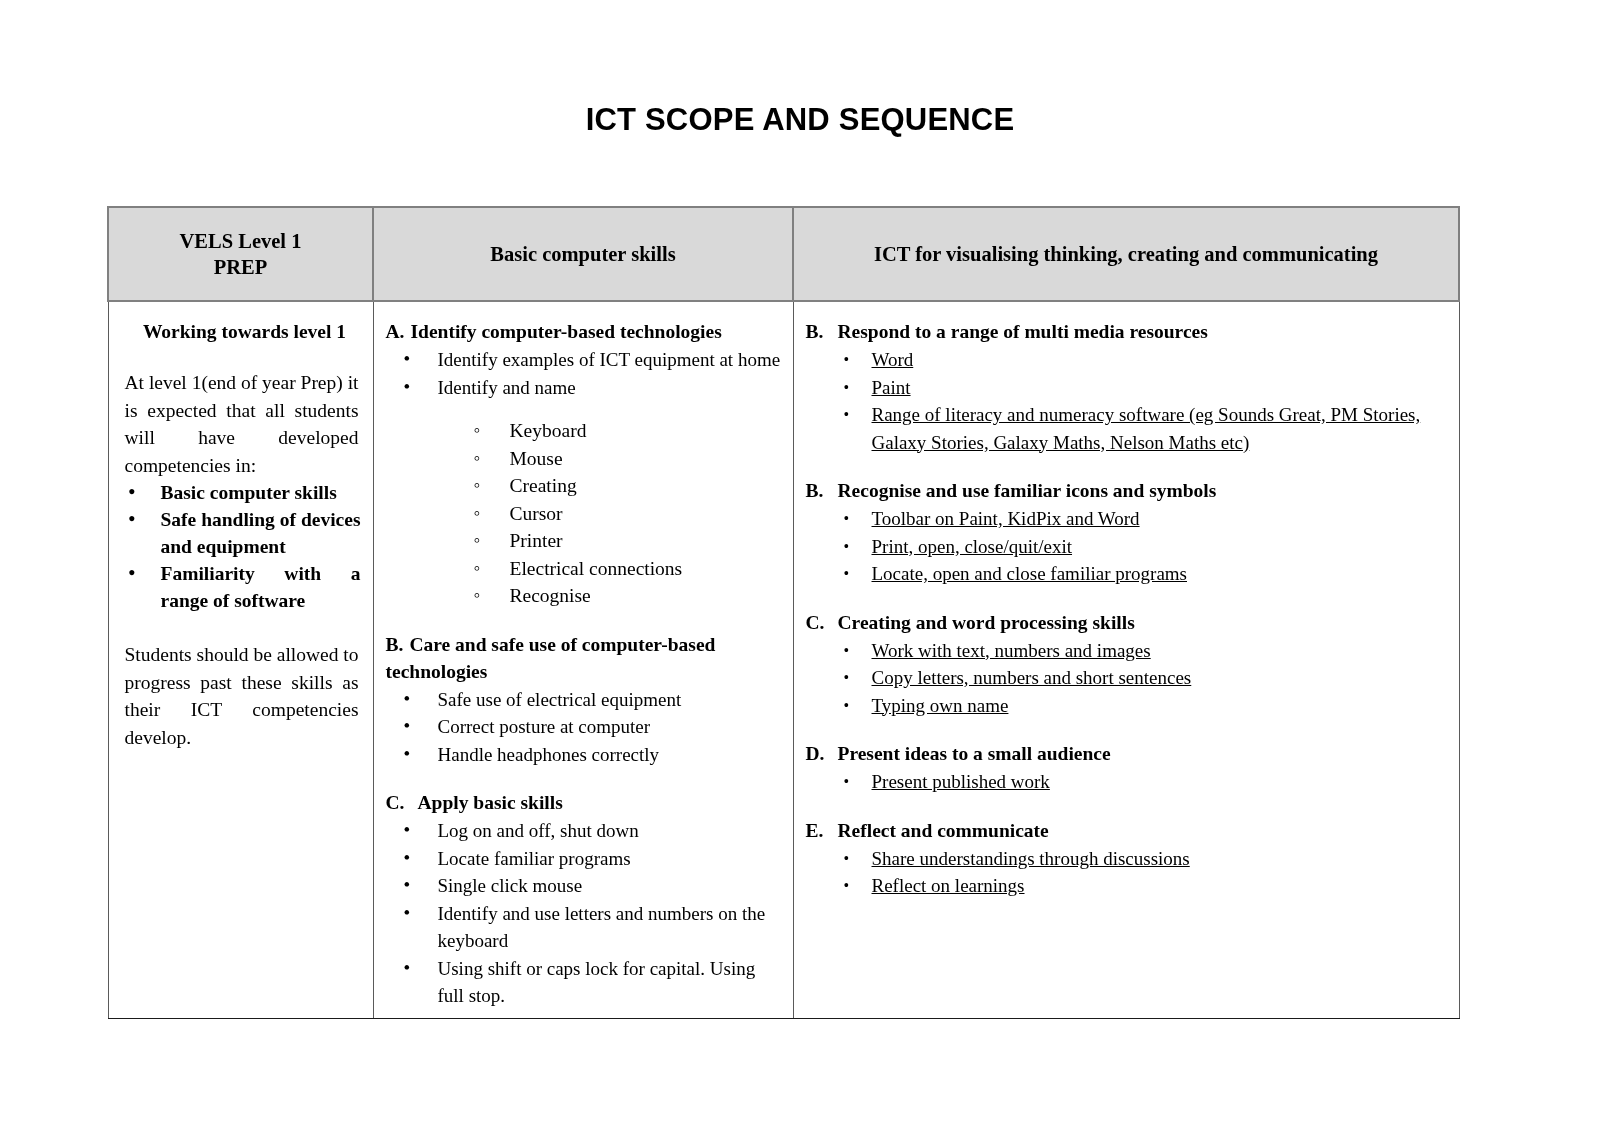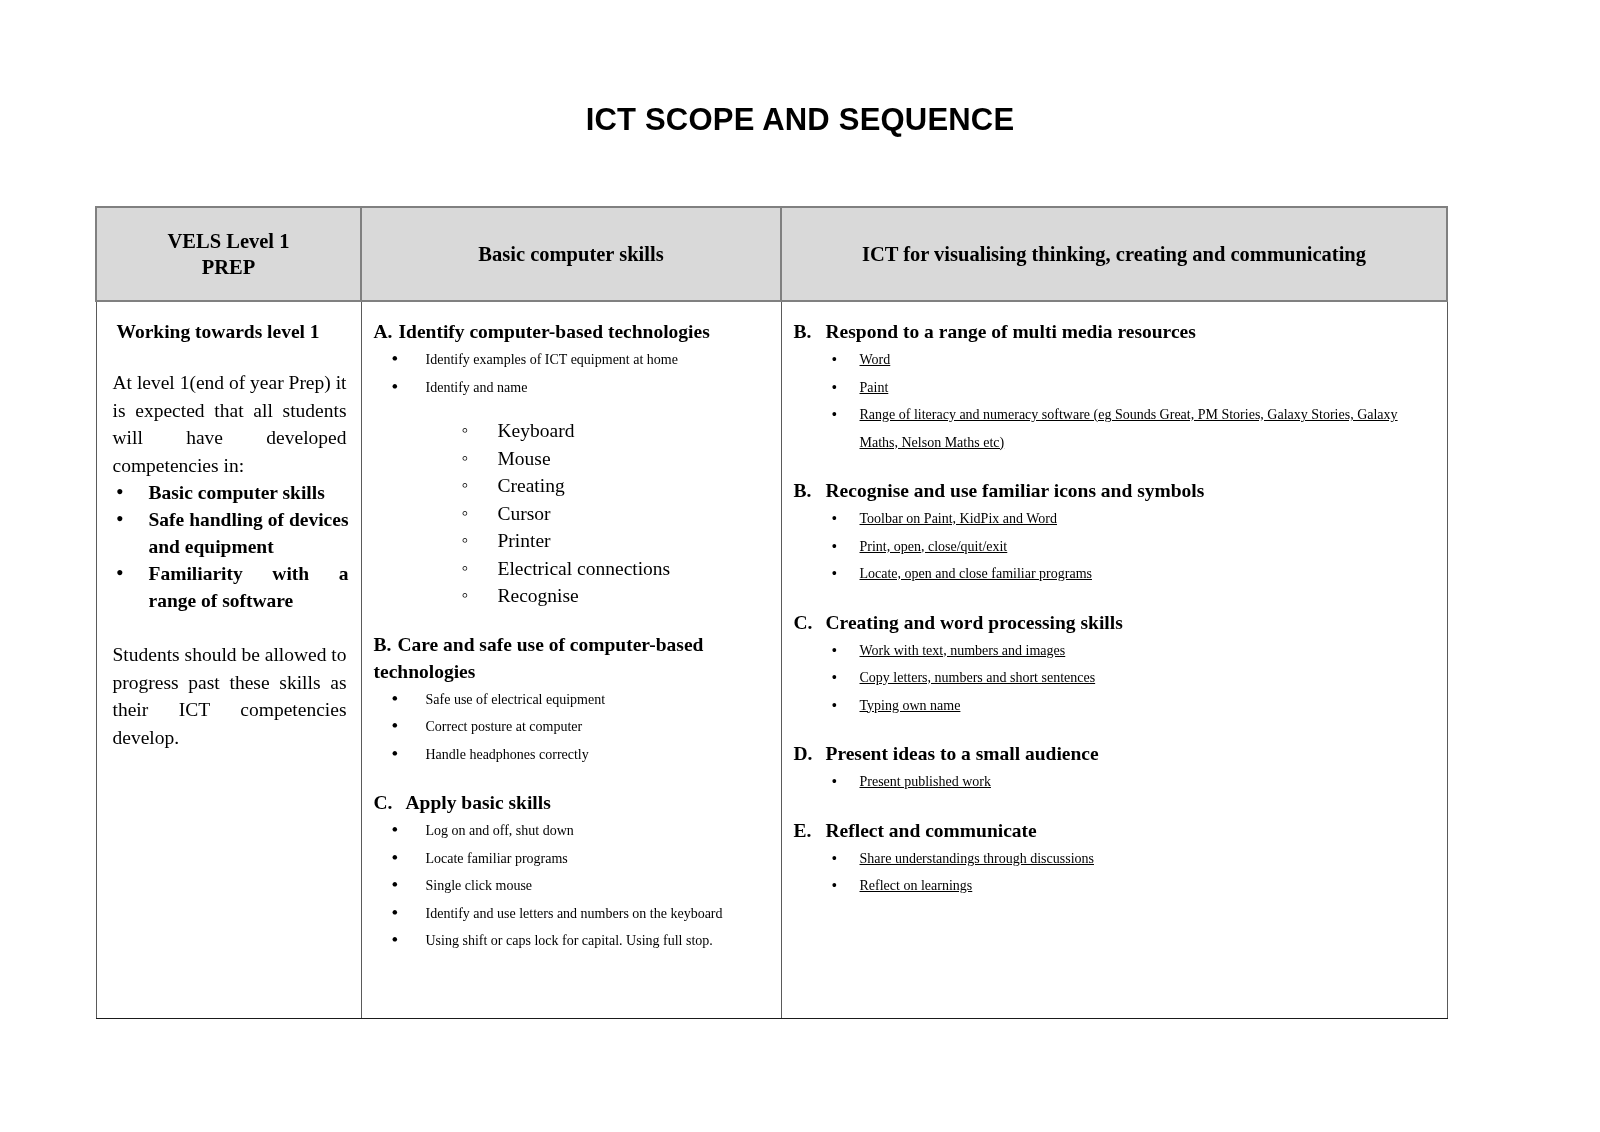--- a/index.html
+++ b/index.html
@@ -31,21 +31,21 @@
     font-weight: bold;
     font-size: 31px;
     line-height: 40px;
     letter-spacing: 0.2px;
   }
   .doc-title .ln { display: block; }
 
   
   .scope-table {
     position: absolute;
-    left: 95px;
+    left: 107px;
     top: 206px;
     width: 1351px;
     border-collapse: collapse;
     table-layout: fixed;
   }
   .scope-table col.c1 { width: 265px; }
   .scope-table col.c2 { width: 420px; }
   .scope-table col.c3 { width: 666px; }
 
   .scope-table thead th {
@@ -72,20 +72,21 @@
     font-size: 19.5px;
     line-height: 27.5px;
   }
 
   
   .c1-head {
     font-weight: bold;
     font-size: 19.5px;
     line-height: 27px;
     margin: 0 0 24px 8px;
+    text-align: center;
   }
   .c1-para {
     text-align: justify;
     text-justify: inter-word;
     margin: 0 2px 0 4px;
     font-size: 19.5px;
     line-height: 27.5px;
     font-family: Liberation Serif, serif;
   }
 
@@ -137,21 +138,21 @@
 
   
   ul.bul {
     list-style: none;
     margin: 0;
     padding: 0;
   }
   ul.bul > li {
     position: relative;
     padding-left: 52px;
-    font-size: 14px;
+    font-size: 19px;
     line-height: 27.5px;
   }
   ul.bul > li::before {
     content: "\2022";
     position: absolute;
     left: 18px;
     top: -1px;
     font-size: 19px;
   }
   ul.bul.c3 > li { padding-left: 66px; text-decoration: underline; }

